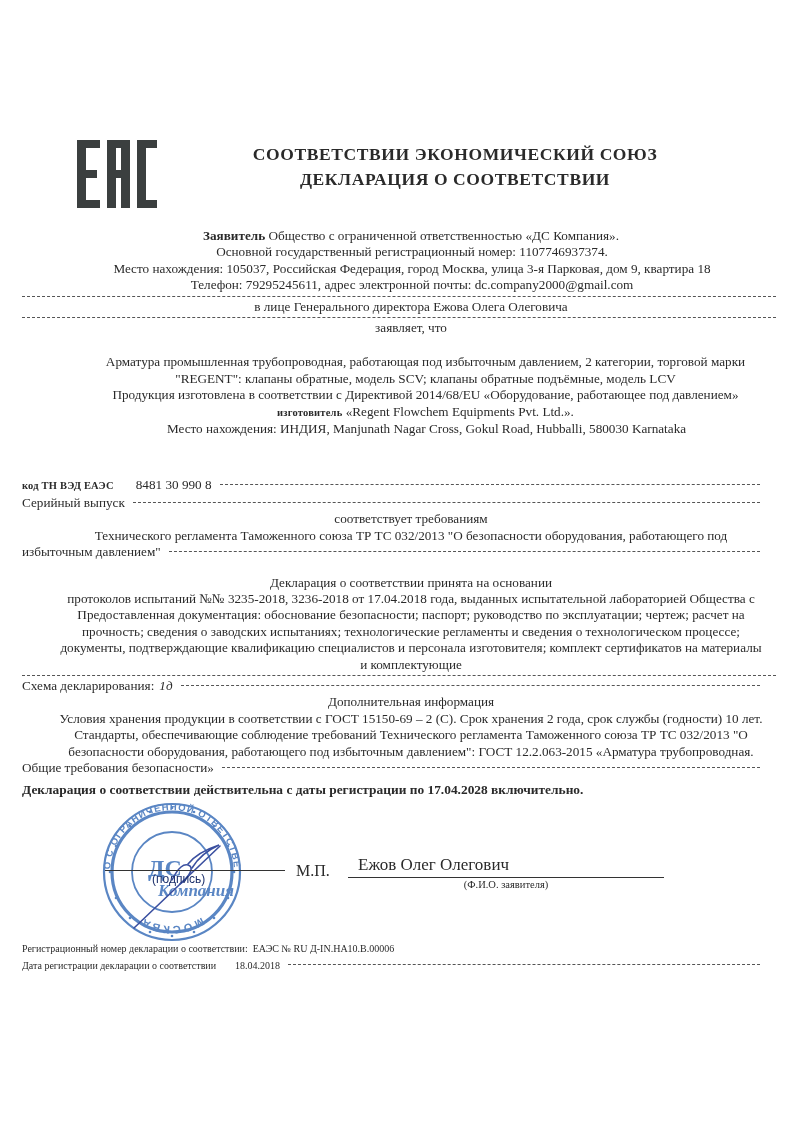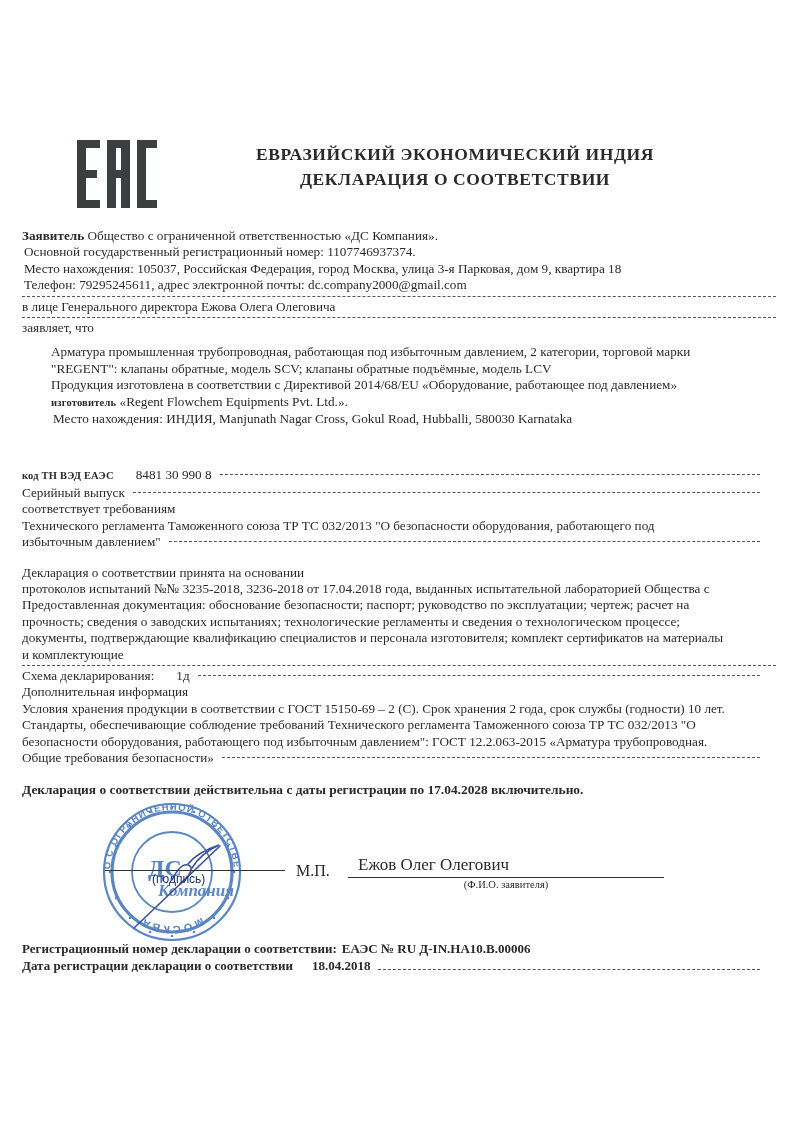--- a/index.html
+++ b/index.html
@@ -55,20 +55,21 @@
     left: 0;
     top: 228px;
     width: 800px;
   }
   .blk { position: relative; }
   .ln {
     font-size: 13.2px;
     line-height: 16.4px;
     white-space: nowrap;
     padding-left: 24px;
+    text-align: center;
   }
   .ln.indent0 { padding-left: 22px; }
   .ln b, .bold { font-weight: normal; }
   .lbl-bold { font-weight: bold; }
 
   .small-caps-label {
     font-weight: bold;
     font-size: 10.5px;
     letter-spacing: 0.2px;
   }
@@ -170,24 +171,23 @@
   }
 
   
   .footer {
     position: absolute;
     left: 0;
     top: 940px;
     width: 800px;
   }
   .footer .row-inline {
-    font-size: 13px;
+    font-size: 10px;
     line-height: 17px;
-    font-weight: bold;
-    align-items: flex-end;
+    font-weight: normal;
   }
 </style>
 </head>
 <body>
 
 <div class="page">
 
   <div class="header">
 
     <div class="eac-logo">
@@ -205,42 +205,42 @@
           <rect x="32" y="30" width="23" height="8"></rect>
 
           <rect x="62" y="0" width="9" height="68"></rect>
           <rect x="62" y="0" width="20" height="8"></rect>
           <rect x="62" y="60" width="20" height="8"></rect>
         </g>
       </svg>
     </div>
 
     <div class="title-block">
-      <div class="title-line">ЕВРАЗИЙСКИЙ ЭКОНОМИЧЕСКИЙ ИНДИЯ</div>
+      <div class="title-line">СООТВЕТСТВИИ ЭКОНОМИЧЕСКИЙ СОЮЗ</div>
       <div class="title-line">ДЕКЛАРАЦИЯ О СООТВЕТСТВИИ</div>
     </div>
   </div>
 
   <div class="body-area">
 
     <div class="blk">
       <div class="ln indent0">
         <span class="lbl-bold">Заявитель</span>
         <span>Общество с ограниченной ответственностью «ДС Компания».</span>
       </div>
       <div class="ln">Основной государственный регистрационный номер: 1107746937374.</div>
       <div class="ln">Место нахождения: 105037, Российская Федерация, город Москва, улица 3-я Парковая, дом 9, квартира 18</div>
       <div class="ln">Телефон: 79295245611, адрес электронной почты: dc.company2000@gmail.com</div>
       <div class="dash-rule"></div>
       <div class="ln indent0">в лице Генерального директора Ежова Олега Олеговича</div>
       <div class="dash-rule"></div>
       <div class="ln indent0 bold">заявляет, что</div>
     </div>
 
-    <div class="blk" style="margin-top:8px;padding-left:29px;">
+    <div class="blk" style="margin-top:18px;padding-left:29px;">
       <div class="ln indent0">Арматура промышленная трубопроводная, работающая под избыточным давлением, 2 категории, торговой марки</div>
       <div class="ln indent0">"REGENT": клапаны обратные, модель SCV; клапаны обратные подъёмные, модель LCV</div>
       <div class="ln indent0">Продукция изготовлена в соответствии с Директивой 2014/68/EU «Оборудование, работающее под давлением»</div>
       <div class="ln indent0">
         <span class="small-caps-label">изготовитель</span>
         <span>«Regent Flowchem Equipments Pvt. Ltd.».</span>
       </div>
       <div class="ln">Место нахождения: ИНДИЯ, Manjunath Nagar Cross, Gokul Road, Hubballi, 580030 Karnataka</div>
     </div>
 
@@ -268,21 +268,21 @@
     <div class="blk" style="margin-top:14px;">
       <div class="ln indent0 bold">Декларация о соответствии принята на основании</div>
       <div class="ln indent0">протоколов испытаний №№ 3235-2018, 3236-2018 от 17.04.2018 года, выданных испытательной лабораторией Общества с</div>
       <div class="ln indent0">Предоставленная документация: обоснование безопасности; паспорт; руководство по эксплуатации; чертеж; расчет на</div>
       <div class="ln indent0">прочность; сведения о заводских испытаниях; технологические регламенты и сведения о технологическом процессе;</div>
       <div class="ln indent0">документы, подтверждающие квалификацию специалистов и персонала изготовителя; комплект сертификатов на материалы</div>
       <div class="ln indent0">и комплектующие</div>
       <div class="dash-rule"></div>
       <div class="row-inline">
         <span class="bold">Схема декларирования:</span>
-        <span style="margin-left:22px;">1д</span>
+        <span style="margin-left:5px;font-style:italic;">1д</span>
         <span class="grow"></span>
       </div>
     </div>
 
     <div class="blk">
       <div class="ln indent0 bold">Дополнительная информация</div>
       <div class="ln indent0">Условия хранения продукции в соответствии с ГОСТ 15150-69 – 2 (С). Срок хранения 2 года, срок службы (годности) 10 лет.</div>
       <div class="ln indent0">Стандарты, обеспечивающие соблюдение требований Технического регламента Таможенного союза ТР ТС 032/2013 "О</div>
       <div class="ln indent0">безопасности оборудования, работающего под избыточным давлением": ГОСТ 12.2.063-2015 «Арматура трубопроводная.</div>
       <div class="row-inline">

